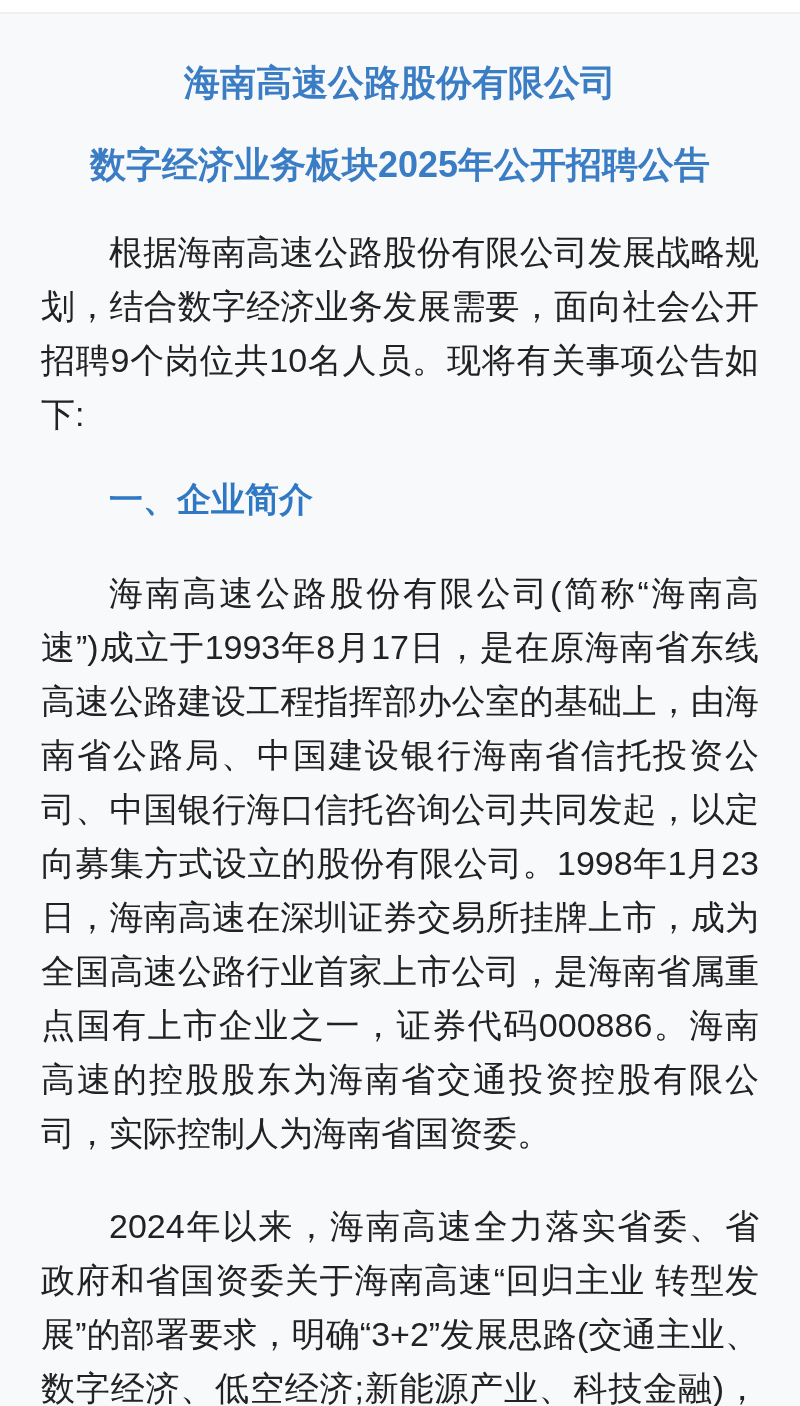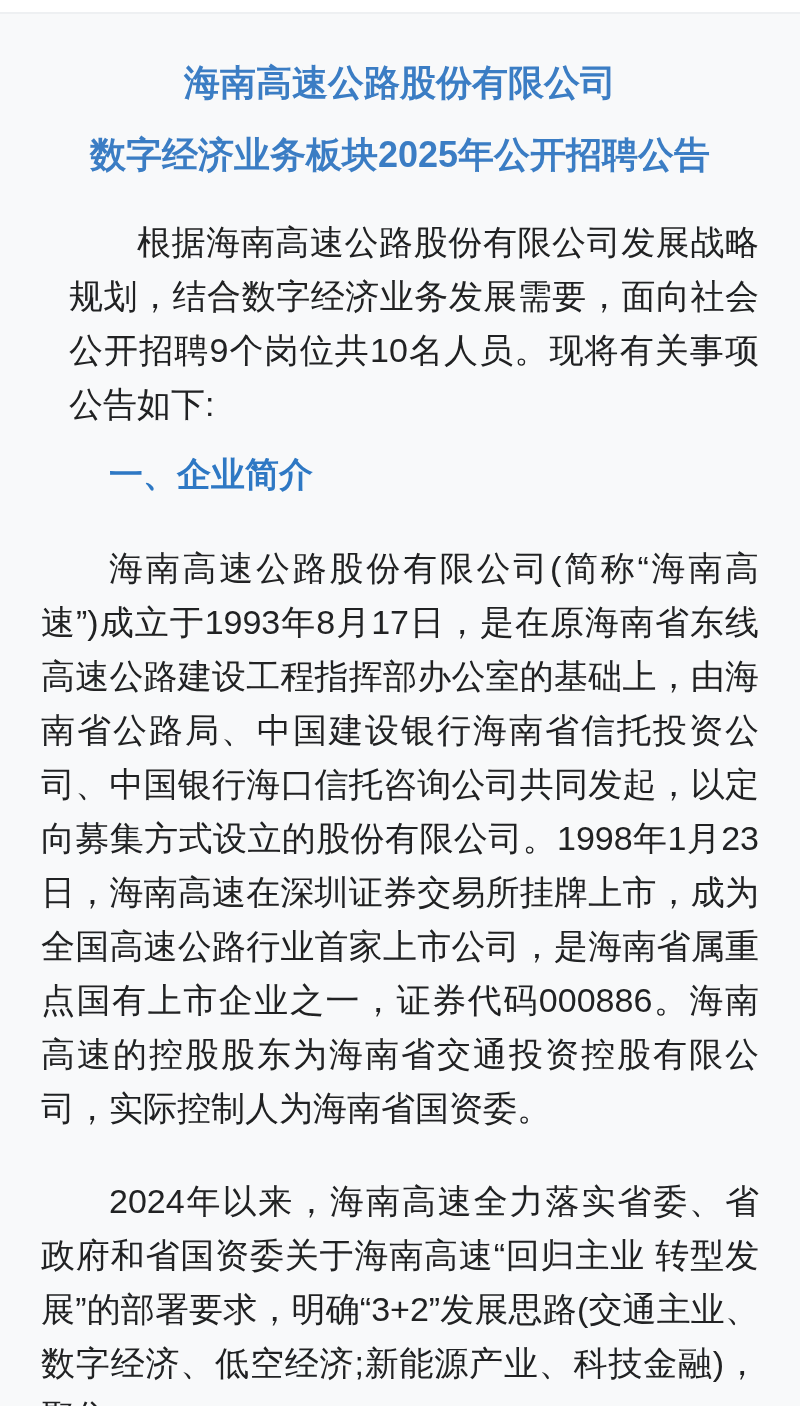--- a/index.html
+++ b/index.html
@@ -33,38 +33,37 @@
     text-align: center;
     font-size: 36px;
     line-height: 46px;
     font-weight: bold;
     color: #3b7dc4;
   }
   .title-line.first {
     margin-top: 46px;
   }
   .title-line.second {
-    margin-top: 26px;
+    margin-top: 36px;
   }
   .para {
     margin: 0;
     font-size: 34px;
     line-height: 54px;
     text-align: justify;
     text-justify: inter-ideograph;
     text-indent: 2em;
     color: #212223;
     word-break: break-all;
   }
   .para.intro {
     margin-top: 37px;
-    margin-left: 28px;
   }
   .section-heading {
-    margin: 20px 0 0 0;
+    margin: 35px 0 0 0;
     font-size: 34px;
     line-height: 46px;
     font-weight: bold;
     color: #2e78c4;
     text-indent: 2em;
   }
   .para.profile {
     margin-top: 44px;
   }
   .para.strategy {

